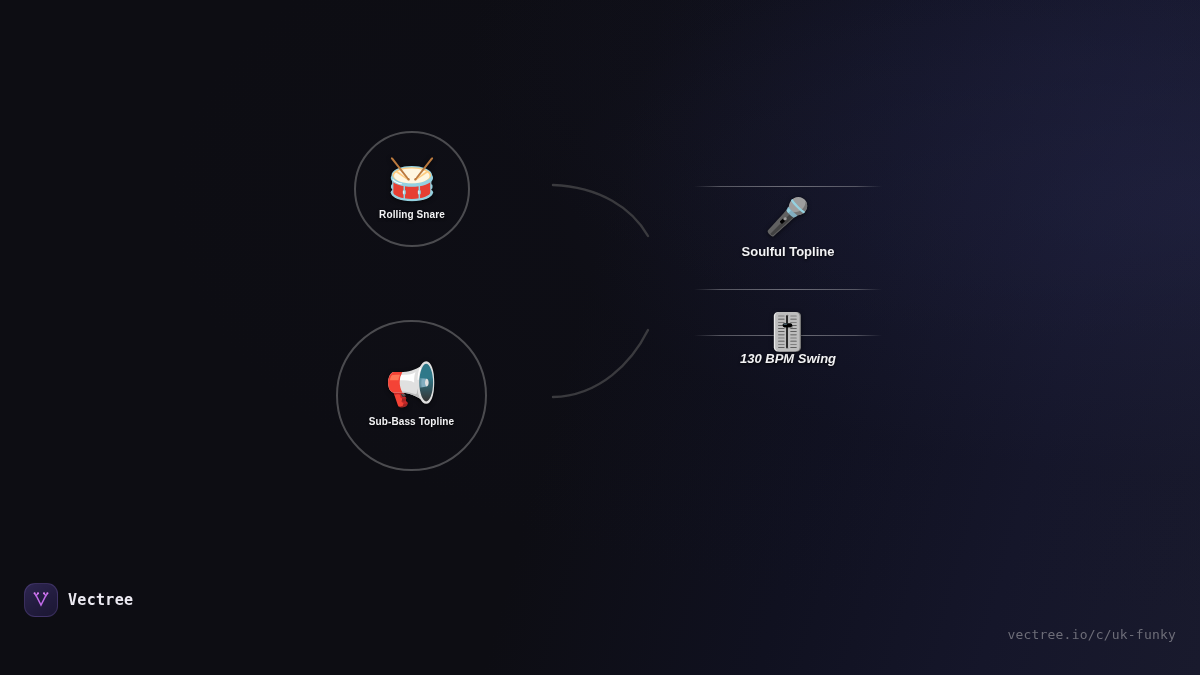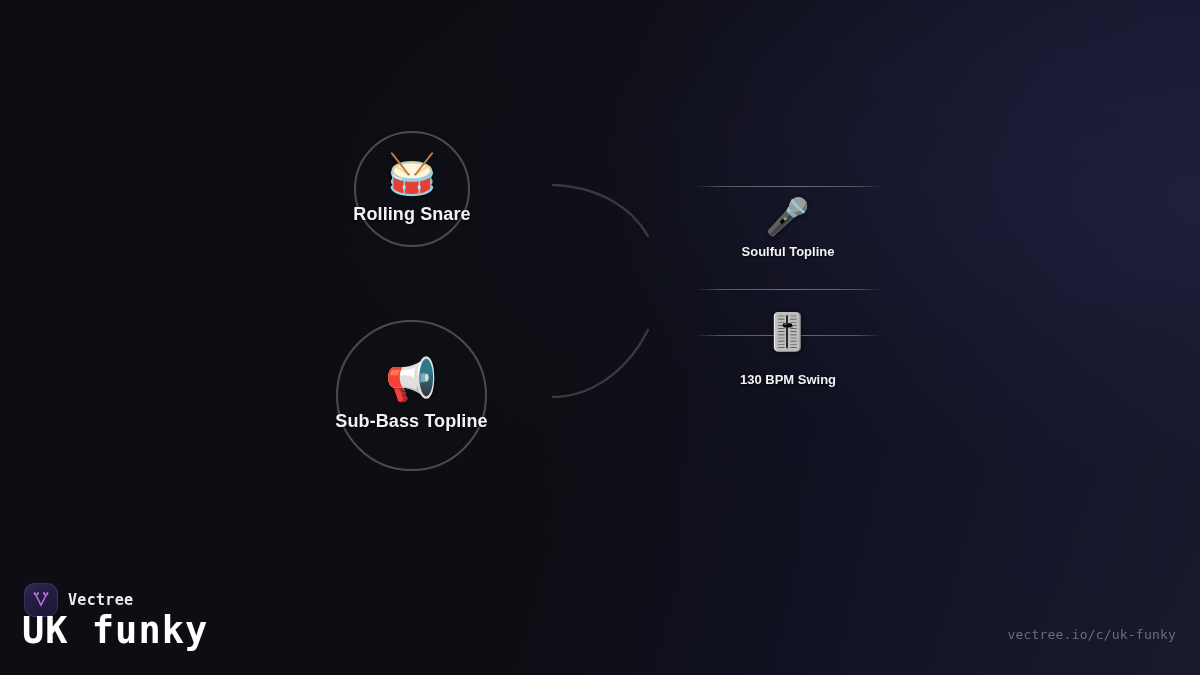--- a/index.html
+++ b/index.html
@@ -56,21 +56,21 @@
     background: rgba(255,255,255,0.008);
   }
   .node-emoji {
     font-size: 40px;
     line-height: 1;
     margin-bottom: 10px;
     filter: drop-shadow(0 1px 2px rgba(0,0,0,0.6));
   }
   .node-emoji.big { font-size: 42px; }
   .node-label {
-    font-size: 18px;
+    font-size: 10px;
     font-weight: bold;
     color: #f2f2f4;
     letter-spacing: 0.1px;
     text-align: center;
     white-space: nowrap;
     text-shadow: 0 1px 3px rgba(0,0,0,0.85);
   }
 
   #node-rolling-snare {
     left: 354px; top: 131px;
@@ -118,21 +118,21 @@
     white-space: nowrap;
     text-shadow: 0 1px 3px rgba(0,0,0,0.85);
   }
 
   #node-soulful-topline { left: 694px; top: 186px; }
   #node-soulful-topline .bar-body { padding: 12px 0 0 0; }
   #node-soulful-topline .bar-label { margin: 9px 0 30px 0; }
 
   #node-bpm-swing { left: 694px; top: 335px; }
   #node-bpm-swing .bar-body { margin-top: -22px; }
-  #node-bpm-swing .bar-label { margin-top: 22px; }
+  #node-bpm-swing .bar-label { margin-top: 1px; font-style: italic; }
   #node-bpm-swing .bar-rule-wrap {
     width: 188px;
     display: flex;
     justify-content: center;
   }
 
   
   #footer {
     position: absolute;
     left: 0; right: 0; bottom: 0;
@@ -240,16 +240,15 @@
           <circle cx="3.6" cy="3.3" r="1.05"></circle>
           <circle cx="7.0" cy="3.3" r="1.05"></circle>
           <circle cx="13.0" cy="3.3" r="1.05"></circle>
           <circle cx="16.4" cy="3.3" r="1.05"></circle>
         </g>
       </svg>
     </div>
     <div id="brand-name">Vectree</div>
   </div>
 
-  <div id="page-title">UK funky</div>
 
   <div id="footer-url">vectree.io/c/uk-funky</div>
 </div>
 
 </body></html>

